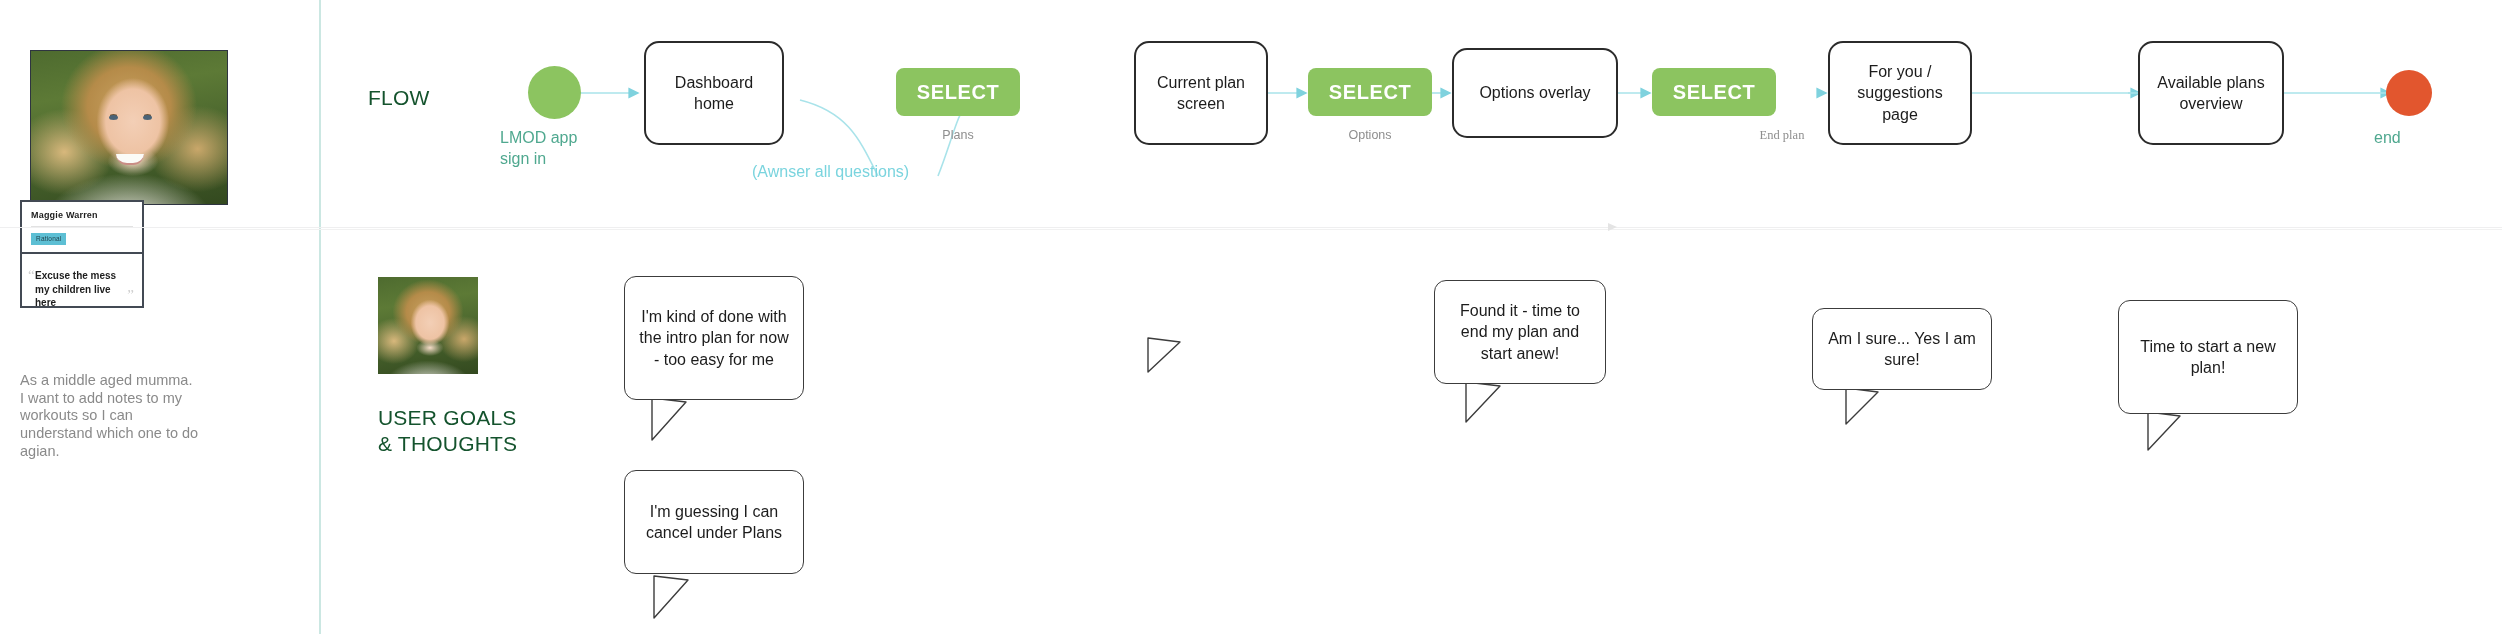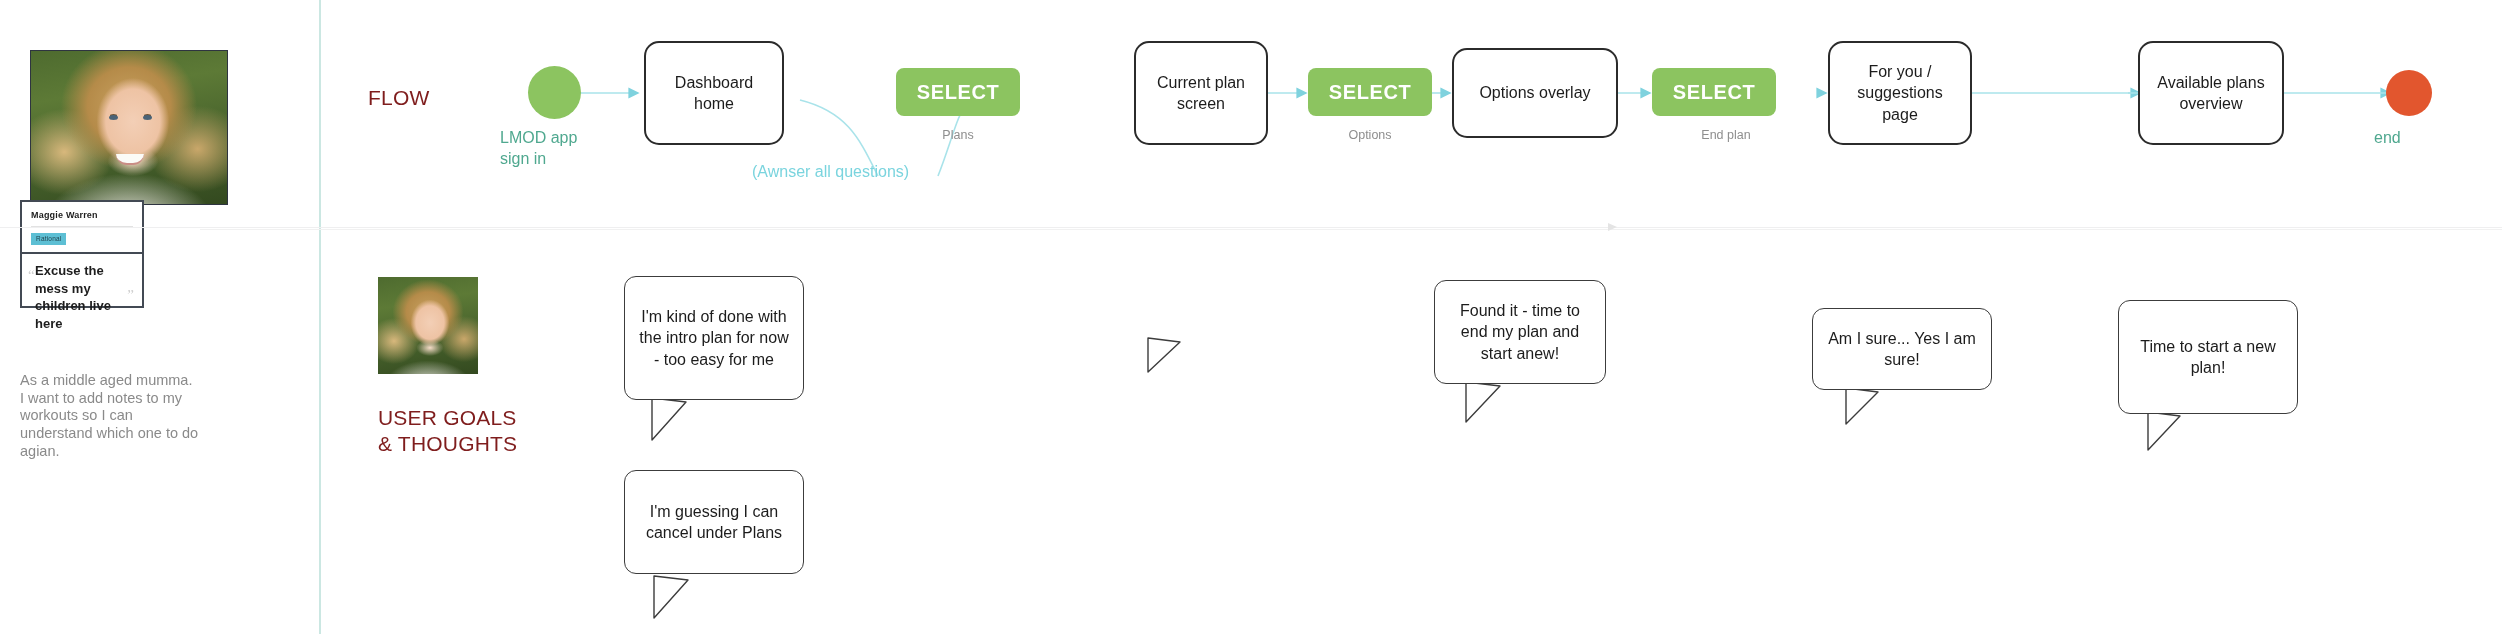--- a/index.html
+++ b/index.html
@@ -106,27 +106,28 @@
   .persona-quote-card {
     position: absolute;
     left: 20px; top: 252px;
     width: 124px; height: 56px;
     border: 2px solid #434a54;
     background: #ffffff;
     box-sizing: border-box;
     padding: 8px 9px;
   }
   .persona-quote-text {
-    font-size: 13px;
+    font-size: 10px;
     font-weight: bold;
     color: #1d1d1d;
     line-height: 1.35;
     position: relative;
     z-index: 2;
     padding-left: 4px;
+    margin-top: 7px;
   }
   .quote-mark {
     position: absolute;
     color: #cfcfcf;
     font-size: 15px;
     line-height: 1;
     font-family: "Liberation Serif", serif;
   }
   .quote-mark.open { left: 6px; top: 14px; }
   .quote-mark.close { right: 8px; bottom: 3px; }
@@ -158,21 +159,21 @@
     width: 0; height: 0;
     border-top: 4px solid transparent;
     border-bottom: 4px solid transparent;
     border-left: 9px solid #e4e4e4;
   }
 
   
   .row-label {
     position: absolute;
     font-size: 21px;
-    color: #7f1d1d;
+    color: #14532d;
     line-height: 1.22;
     letter-spacing: .2px;
   }
   #flow-label { left: 368px; top: 85px; }
   #goals-label { left: 378px; top: 405px; }
 
   .goals-avatar {
     position: absolute;
     left: 378px; top: 277px;
     width: 100px; height: 97px;
@@ -358,21 +359,21 @@
 
   <div class="node" style="left: 1134px; top: 41px; width: 134px; height: 104px; white-space: pre-line;">Current plan
 screen</div>
 
   <div class="pill" style="left:1308px; top:68px; width:124px; height:48px;">SELECT</div>
   <div class="pill-caption" style="left:1308px; top:128px; width:124px;">Options</div>
 
   <div class="node" style="left:1452px; top:48px; width:166px; height:90px;">Options overlay</div>
 
   <div class="pill" style="left:1652px; top:68px; width:124px; height:48px;">SELECT</div>
-  <div class="pill-caption" style="left:1664px; top:128px; width:124px;">End plan</div>
+  <div class="pill-caption" style="left:1720px; top:128px; width:124px;font-family:Liberation Serif, serif;">End plan</div>
 
   <div class="node" style="left: 1828px; top: 41px; width: 144px; height: 104px; white-space: pre-line;">For you /
 suggestions page</div>
 
   <div class="node" style="left: 2138px; top: 41px; width: 146px; height: 104px; white-space: pre-line;">Available plans
 overview</div>
 
   <div class="dot end" style="left:2386px; top:70px; width:46px; height:46px;"></div>
   <div class="dot-caption" style="left:2374px; top:128px; width:70px;">end</div>
 

